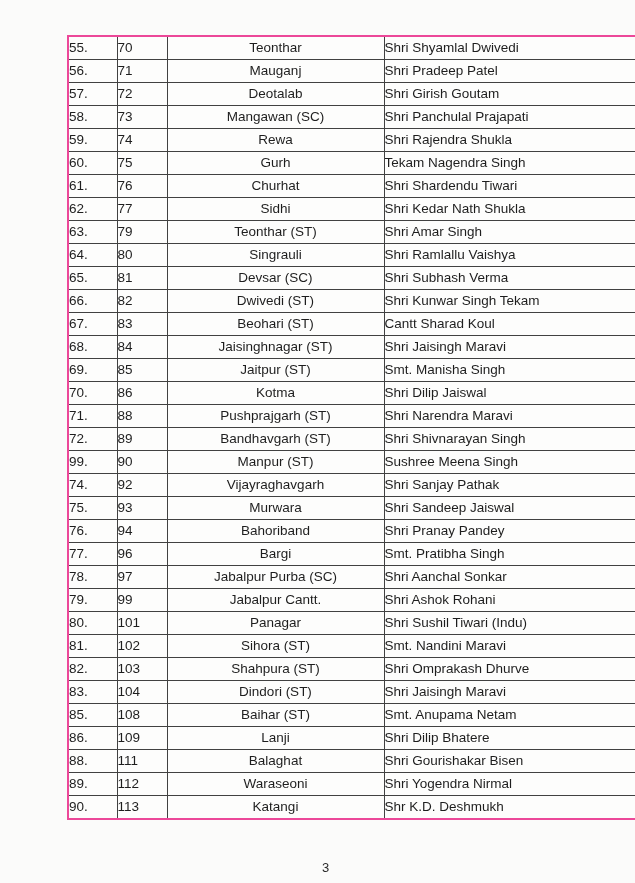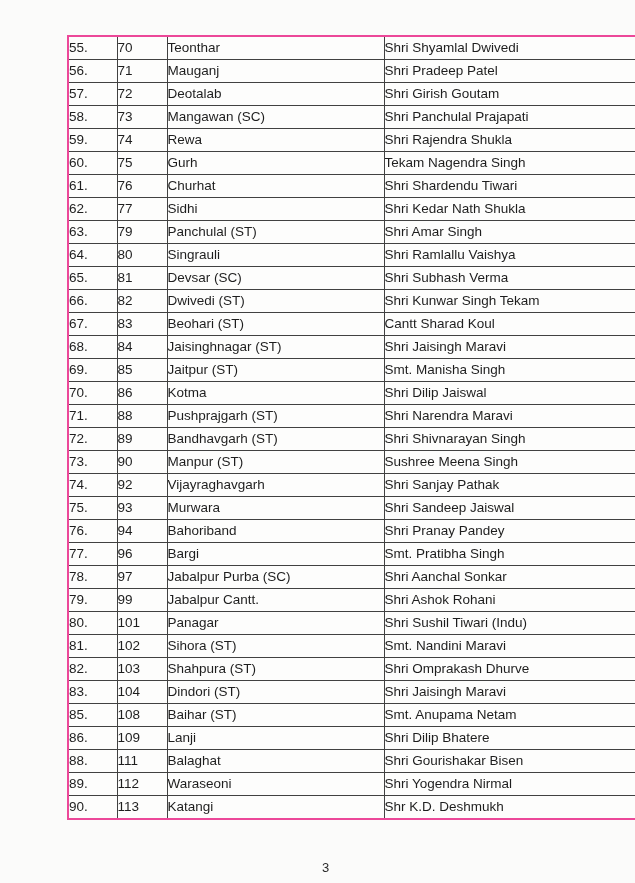--- a/index.html
+++ b/index.html
@@ -29,21 +29,21 @@
     font-size: 13.5px;
     line-height: 1;
     padding: 0;
     white-space: nowrap;
     overflow: hidden;
     vertical-align: middle;
     background: #fdfdfc;
   }
   td.c-sl   { padding-left: 8px; }
   td.c-no   { text-align: left; padding-right: 9px; }
-  td.c-name { padding-left: 7px; }
+  td.c-name { padding-left: 7px; text-align: center; }
   td.c-cand { padding-left: 8px; }
   .page-number {
     position: absolute;
     left: 31px;
     top: 860px;
     width: 589px;
     text-align: center;
     font-size: 13px;
     color: #2b2b2b;
   }
@@ -112,21 +112,21 @@
   <tr>
     <td class="c-sl">62.</td>
     <td class="c-no">77</td>
     <td class="c-name">Sidhi</td>
     <td class="c-cand">Shri Kedar Nath Shukla</td>
   </tr>
 
   <tr>
     <td class="c-sl">63.</td>
     <td class="c-no">79</td>
-    <td class="c-name">Panchulal (ST)</td>
+    <td class="c-name">Teonthar (ST)</td>
     <td class="c-cand">Shri Amar Singh</td>
   </tr>
 
   <tr>
     <td class="c-sl">64.</td>
     <td class="c-no">80</td>
     <td class="c-name">Singrauli</td>
     <td class="c-cand">Shri Ramlallu Vaishya</td>
   </tr>
 
@@ -180,21 +180,21 @@
   </tr>
 
   <tr>
     <td class="c-sl">72.</td>
     <td class="c-no">89</td>
     <td class="c-name">Bandhavgarh (ST)</td>
     <td class="c-cand">Shri Shivnarayan Singh</td>
   </tr>
 
   <tr>
-    <td class="c-sl">73.</td>
+    <td class="c-sl">99.</td>
     <td class="c-no">90</td>
     <td class="c-name">Manpur (ST)</td>
     <td class="c-cand">Sushree Meena Singh</td>
   </tr>
 
   <tr>
     <td class="c-sl">74.</td>
     <td class="c-no">92</td>
     <td class="c-name">Vijayraghavgarh</td>
     <td class="c-cand">Shri Sanjay Pathak</td>

